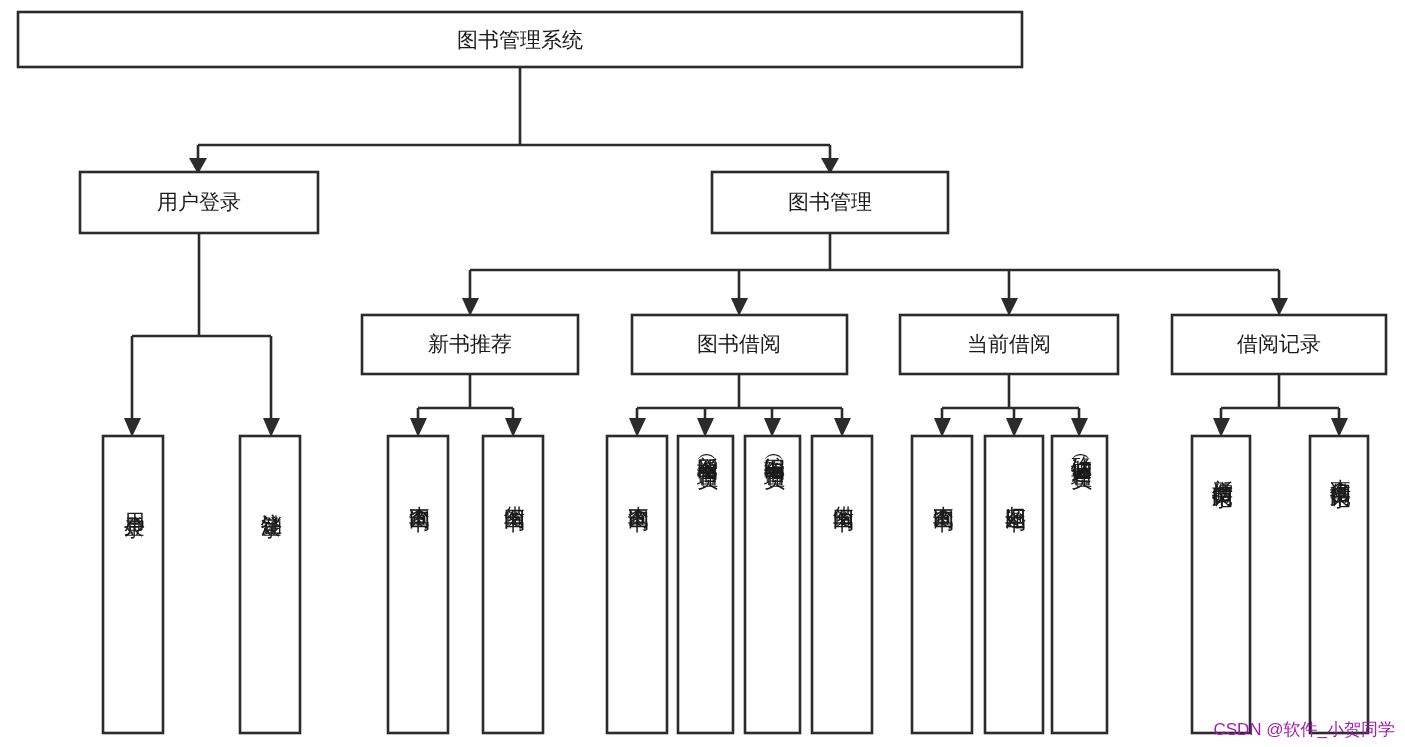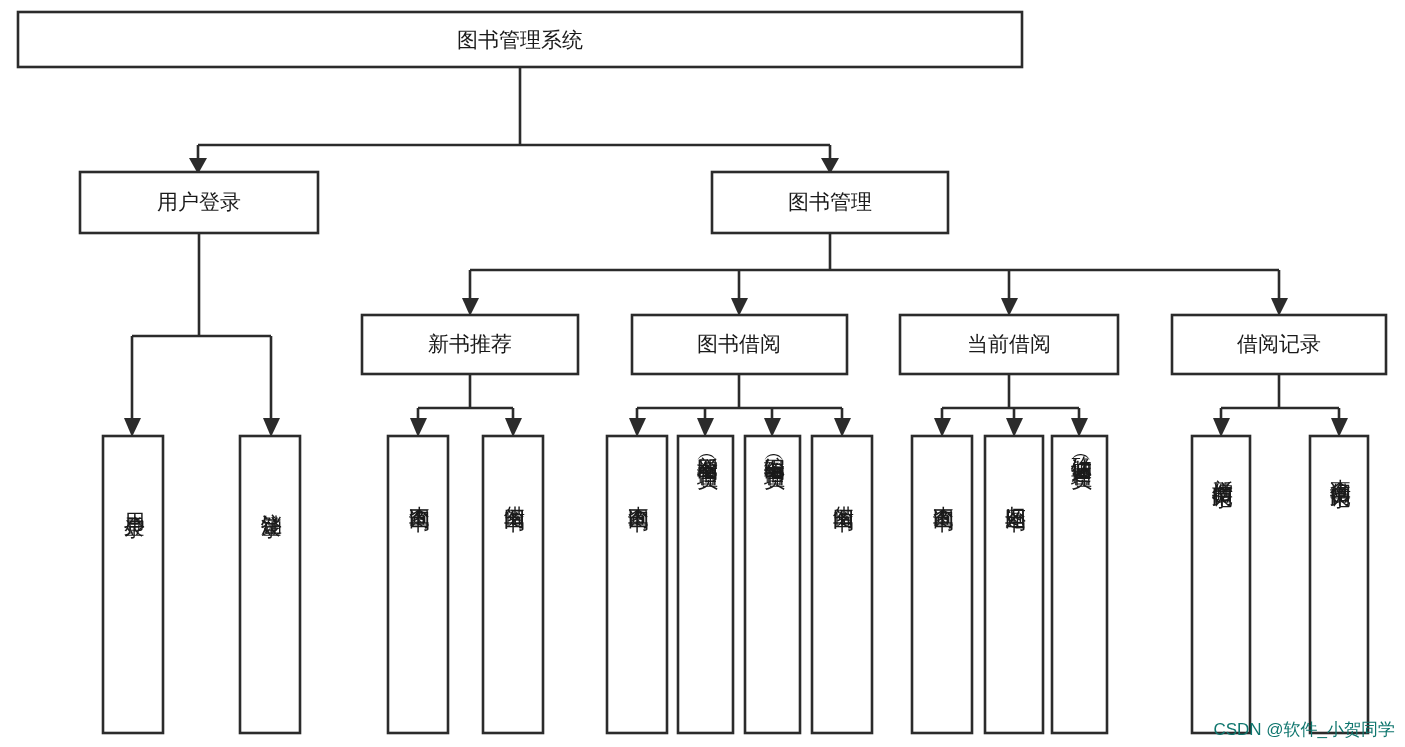--- a/index.html
+++ b/index.html
@@ -54,21 +54,21 @@
     font-size: 21px;
     writing-mode: vertical-rl;
     letter-spacing: 2px;
   }
   .watermark {
     position: absolute;
     right: 10px;
     bottom: 6px;
     font-family: "Liberation Sans", "DejaVu Sans", sans-serif;
     font-size: 17px;
-    color: #0f766e;
+    color: #a21caf;
     white-space: nowrap;
     pointer-events: none;
   }
 </style>
 </head>
 <body>
 
 <div id="diagram-root">
   <svg class="diagram" viewBox="0 0 1405 747" xmlns="http://www.w3.org/2000/svg">
 

